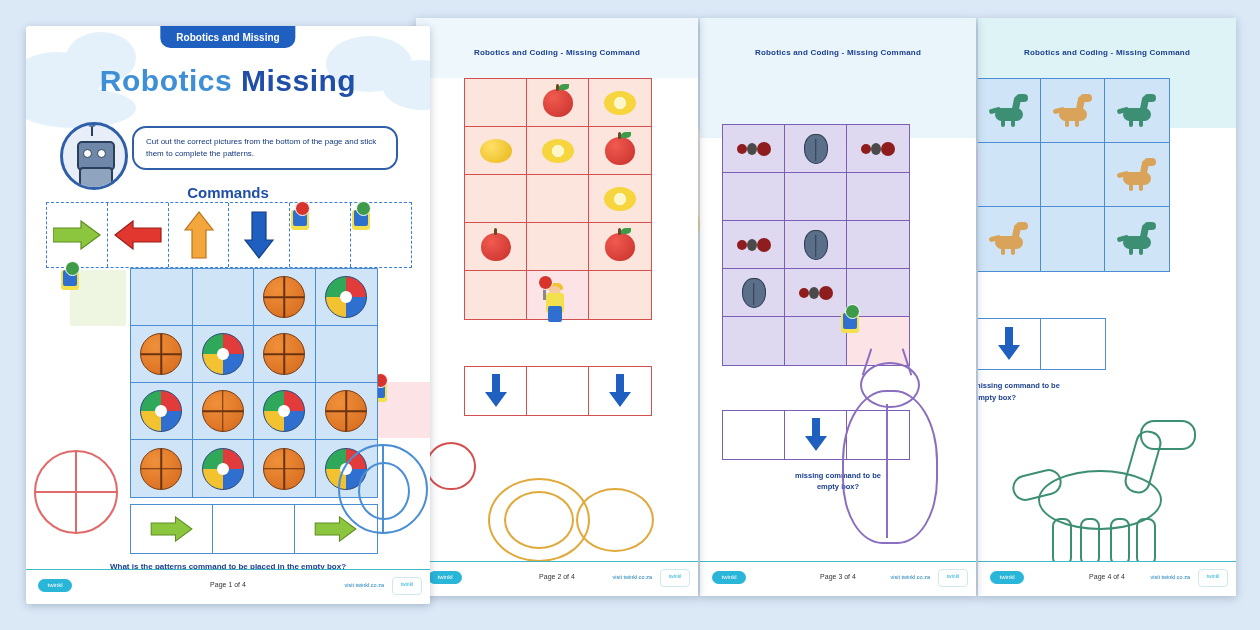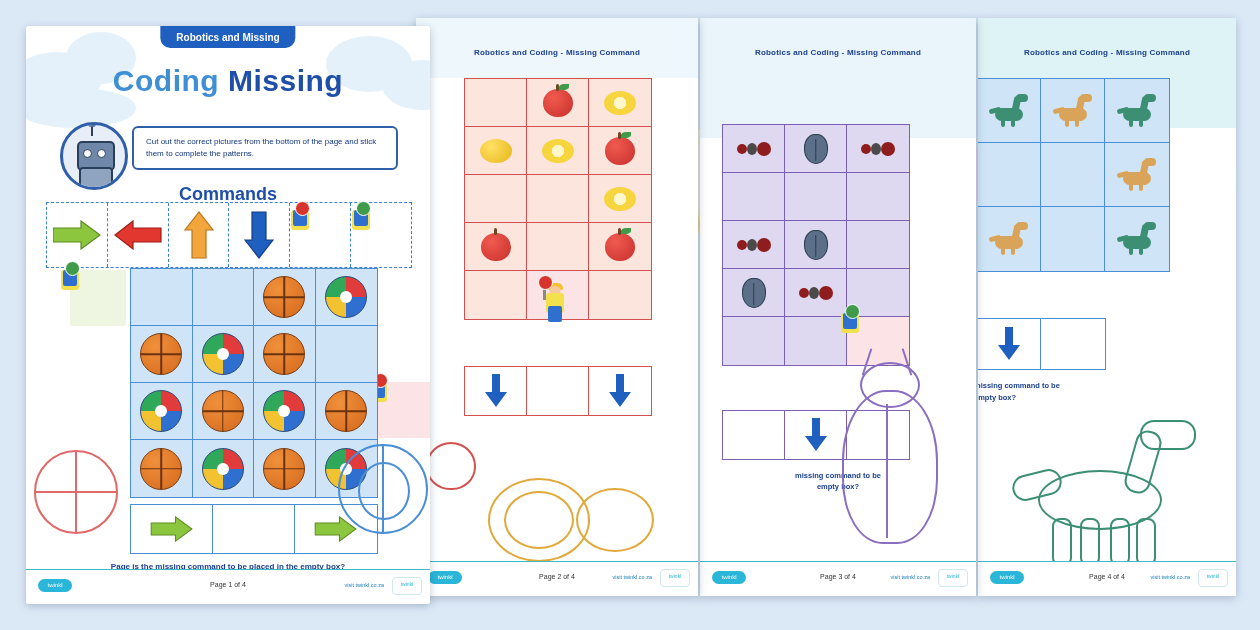--- a/index.html
+++ b/index.html
@@ -67,26 +67,26 @@
     background:#e7eef7;border:3px solid #2f5fa8;overflow:hidden;
   }
   .robot .head{position:absolute;left:14px;top:16px;width:34px;height:26px;border-radius:5px;background:#6f87a8;border:2px solid #2a3f5c;}
   .robot .eye{position:absolute;top:24px;width:7px;height:7px;border-radius:50%;background:#fff;border:1px solid #2a3f5c;}
   .robot .eye.l{left:20px;} .robot .eye.r{left:34px;}
   .robot .ant{position:absolute;left:29px;top:6px;width:2px;height:10px;background:#2a3f5c;}
   .robot .ant:after{content:"";position:absolute;left:-3px;top:-5px;width:8px;height:6px;border-radius:3px;background:#4c6d99;}
   .robot .body{position:absolute;left:16px;top:42px;width:30px;height:18px;border-radius:4px;background:#8fa4bf;border:2px solid #2a3f5c;}
   .instruction{
     position:absolute;left:106px;top:100px;width:266px;min-height:44px;
-    border:2px solid #2f5fa8;border-radius:6px;background:#fff;
+    border:2px solid #2f5fa8;border-radius:14px;background:#fff;
     font-size:8px;color:#13367d;line-height:1.5;padding:8px 12px;box-sizing:border-box;
   }
   .commands-label{
     position:absolute;top:158px;left:0;width:100%;text-align:center;
-    font-size:18px;font-weight:bold;color:#1f4fa8;
+    font-size:15px;font-weight:bold;color:#1f4fa8;
   }
   .cmd-strip{
     position:absolute;left:20px;top:176px;width:364px;height:64px;
     border:1px dashed #3a7fd5;display:flex;
   }
   .cmd-cell{flex:1;border-right:1px dashed #3a7fd5;position:relative;}
   .cmd-cell:last-child{border-right:none;}
 
   
   .arrow{position:absolute;left:50%;top:50%;transform:translate(-50%,-50%);}
@@ -520,21 +520,21 @@
       <i style="left:-14px;top:26px;width:90px;height:54px;"></i>
       <i style="left:40px;top:6px;width:70px;height:52px;"></i>
       <i style="left:300px;top:10px;width:86px;height:56px;"></i>
       <i style="left:356px;top:34px;width:80px;height:50px;"></i>
       <i style="left:-10px;top:62px;width:120px;height:40px;"></i>
     </div>
 
     <div class="title-tab">Robotics and Missing</div>
 
     <div class="p1-title">
-      <span class="word1">Coding</span>
+      <span class="word1">Robotics</span>
       <span>Missing</span>
     </div>
 
     <div class="robot">
       <span class="ant"></span>
         <span class="head"></span>
       <span class="eye l"></span>
         <span class="eye r"></span>
         <span class="body"></span>
     </div>
@@ -658,21 +658,21 @@
       <div class="c"></div>
       <div class="c">
         <span class="arrow">
           <svg width="44" height="26" viewBox="0 0 48 30">
               <polygon points="0,8 28,8 28,1 47,15 28,29 28,22 0,22" fill="#8cc63f" stroke="#5f8c23" stroke-width="1.2"></polygon>
             </svg>
         </span>
       </div>
     </div>
 
-    <div class="question">Page is the missing command to be placed in the empty box?</div>
+    <div class="question">What is the patterns command to be placed in the empty box?</div>
 
     <div class="deco-ball-left"></div>
     <div class="deco-ball-right"></div>
 
     <div class="footer">
       <div class="twinkl-logo">twinkl</div>
       <div class="page-no">Page 1 of 4</div>
       <div class="url">visit twinkl.co.za</div>
       <div class="twinkl-badge">twinkl</div>
     </div>

